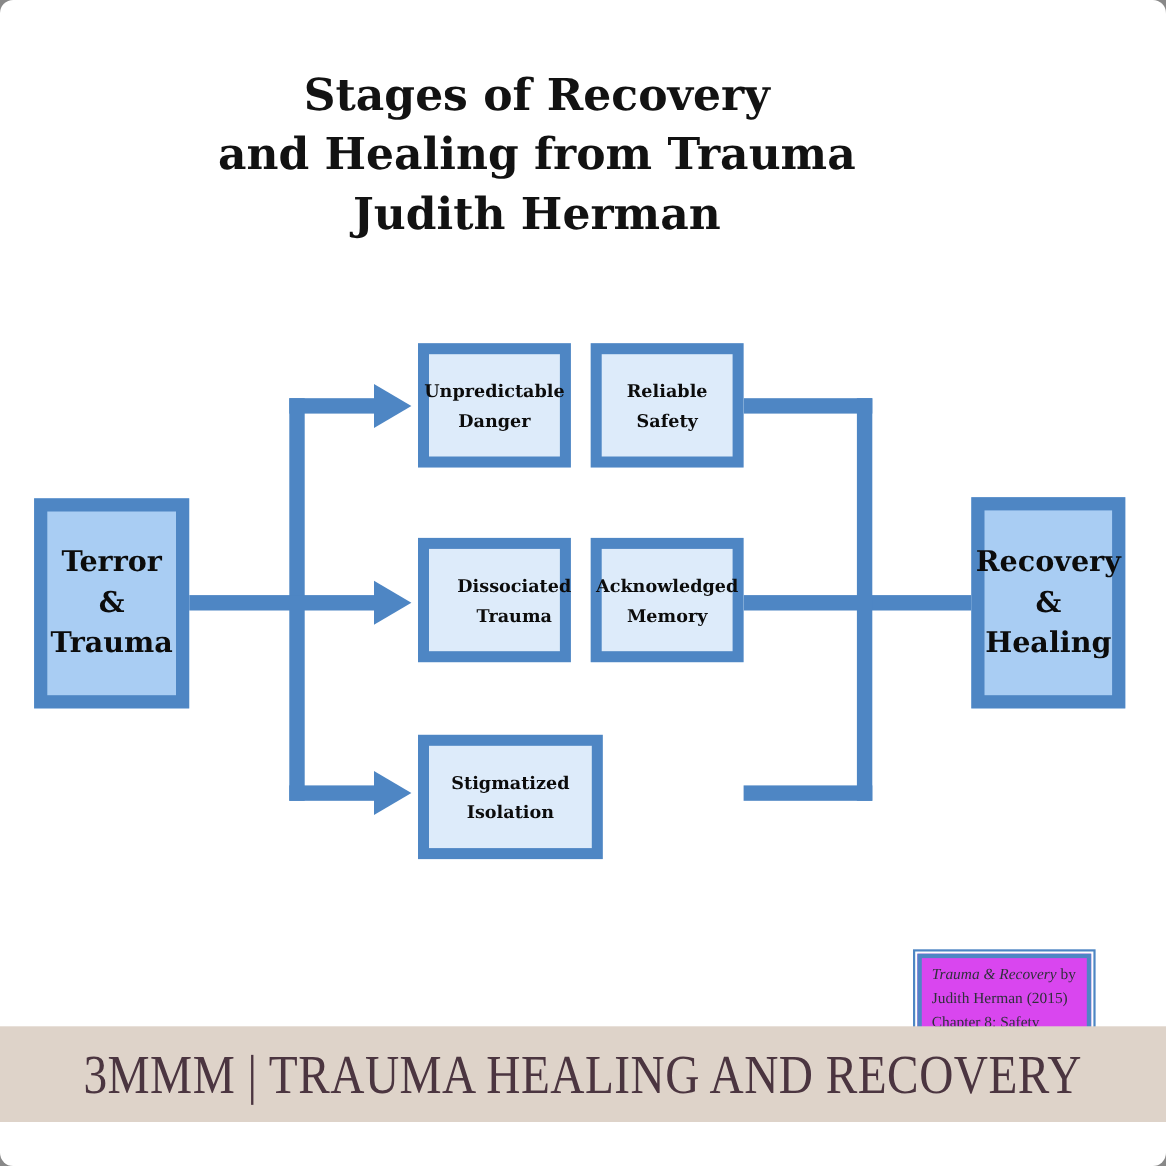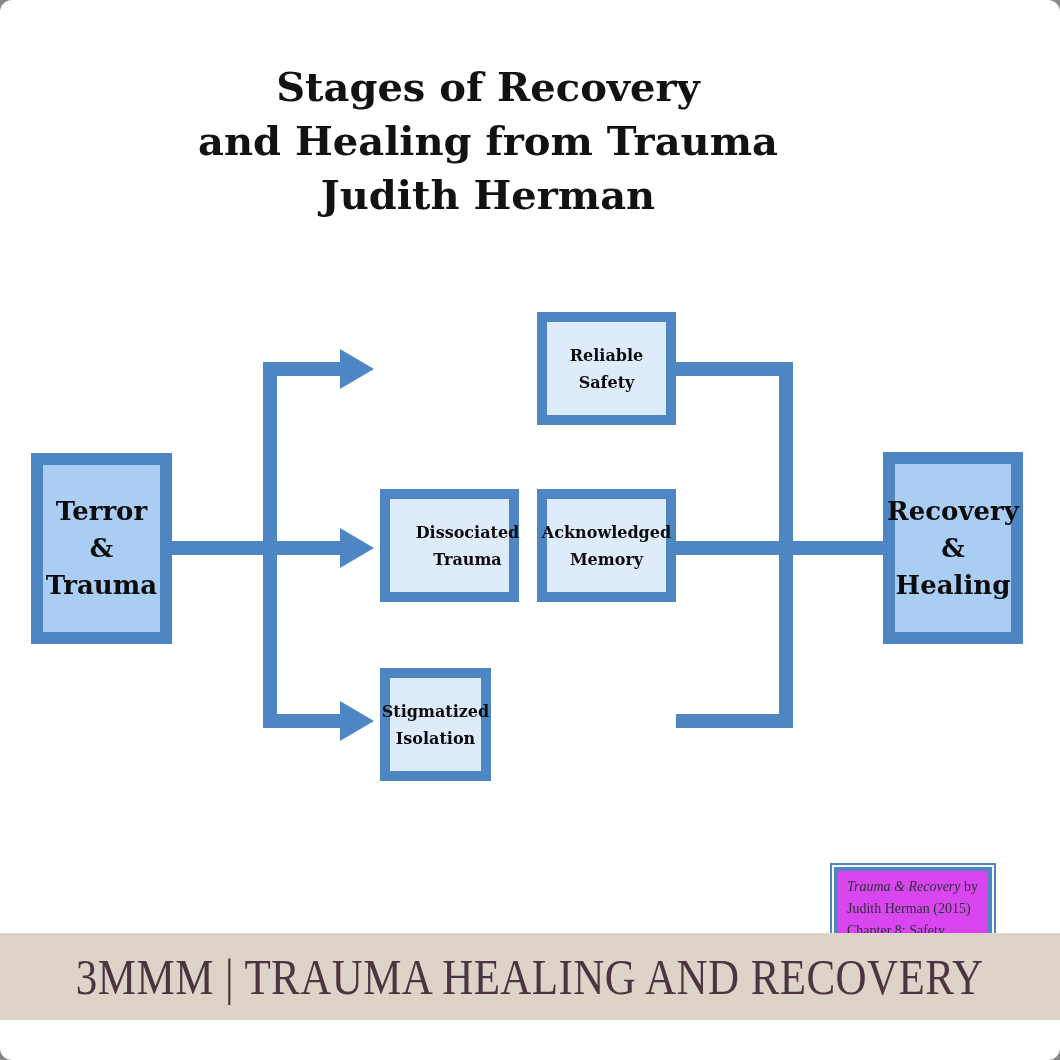--- a/index.html
+++ b/index.html
@@ -36,21 +36,21 @@
   }
   .node-small{
     border:10px solid var(--accent,#4e86c4);
     background:var(--box-fill-light,#ddebfa);
     font-size:16px;line-height:27px;
   }
   #node-source{left:31px;top:453px;width:141px;height:191px;}
   #node-sink{left:883px;top:452px;width:140px;height:192px;}
   #node-t1{left:380px;top:312px;width:139px;height:113px;}
   #node-t2{left:380px;top:489px;width:139px;height:113px;padding-left:36px;}
-  #node-t3{left:380px;top:668px;width:111px;height:113px;}
+  #node-t3{left:380px;top:668px;width:168px;height:113px;}
   #node-r1{left:537px;top:312px;width:139px;height:113px;}
   #node-r2{left:537px;top:489px;width:139px;height:113px;}
   #node-r3{left:537px;top:670px;width:139px;height:114px;}
   .h-line{position:absolute;height:14px;background:var(--accent,#4e86c4);}
   .v-line{position:absolute;width:14px;background:var(--accent,#4e86c4);}
   #line-left-vertical{left:263px;top:362px;height:366px;}
   #line-branch-top{left:263px;top:362px;width:77px;}
   #line-source-mid{left:172px;top:541px;width:168px;}
   #line-branch-bottom{left:263px;top:714px;width:77px;}
   #line-right-top{left:676px;top:362px;width:117px;}
@@ -108,20 +108,22 @@
   <div class="h-line" id="line-right-bottom"></div>
   <div class="v-line" id="line-right-vertical"></div>
 
   <div class="node node-big" id="node-source">Terror
 &amp;
 Trauma</div>
   <div class="node node-big" id="node-sink">Recovery
 &amp;
 Healing</div>
 
+  <div class="node node-small" id="node-t1">Unpredictable
+Danger</div>
   <div class="node node-small" id="node-t2">Dissociated
 Trauma</div>
   <div class="node node-small" id="node-t3">Stigmatized
 Isolation</div>
 
   <div class="node node-small" id="node-r1">Reliable
 Safety</div>
   <div class="node node-small" id="node-r2">Acknowledged
 Memory</div>
 

